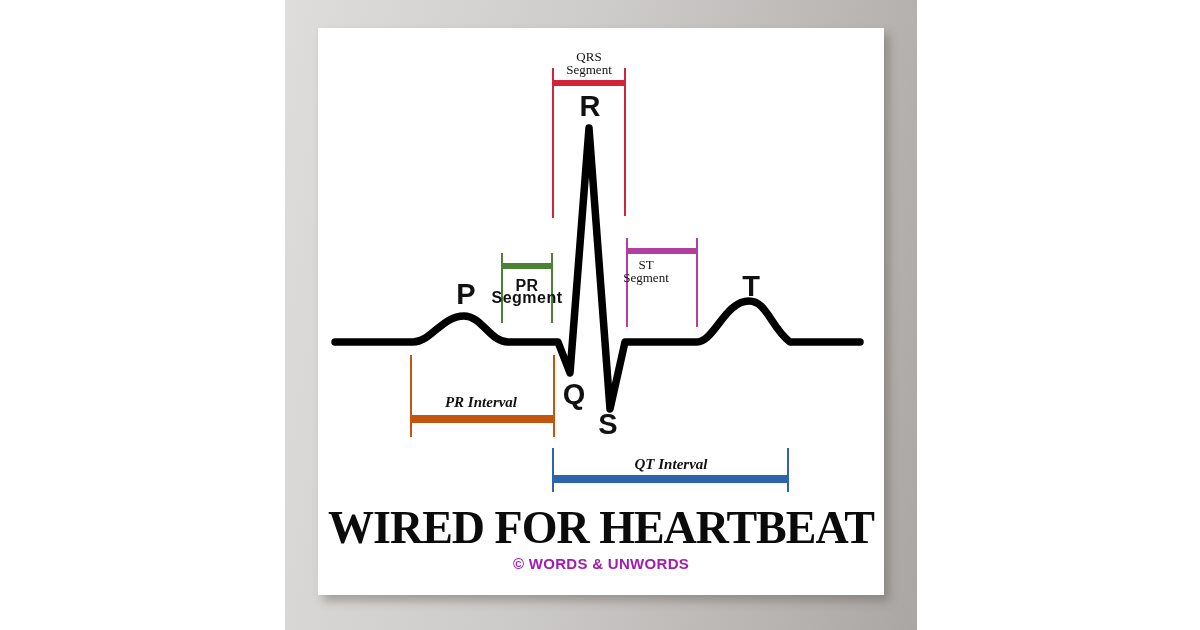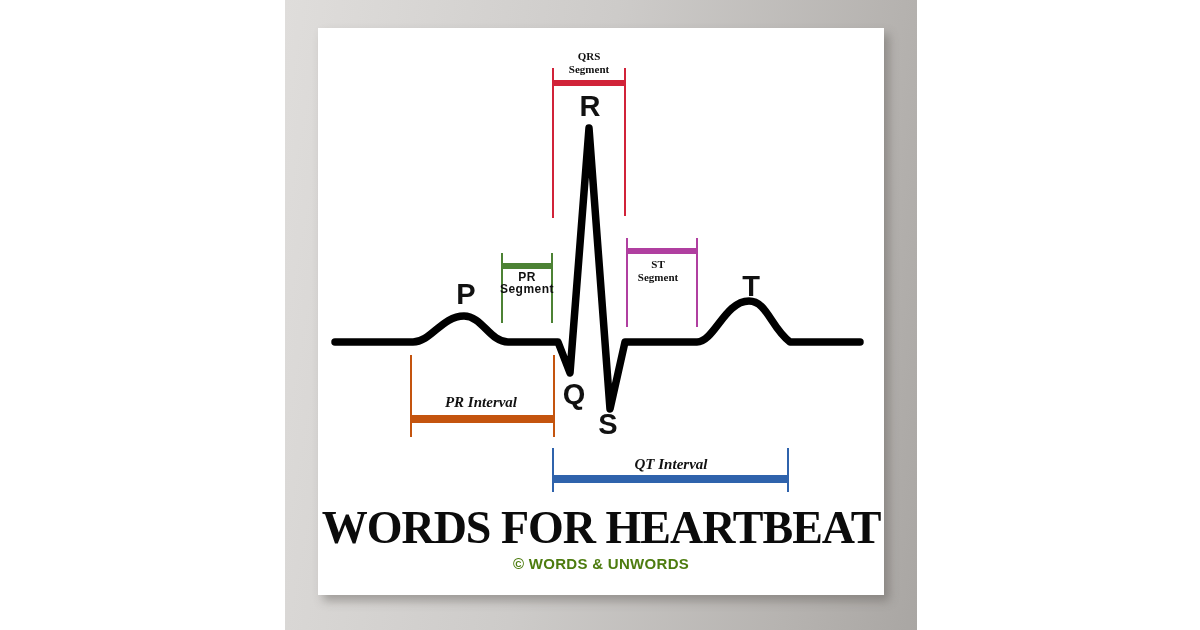--- a/index.html
+++ b/index.html
@@ -44,30 +44,31 @@
 
   .ann-label {
     position: absolute;
     transform: translateX(-50%);
     text-align: center;
     color: #111111;
     white-space: nowrap;
   }
   .serif-lbl {
     font-family: "Liberation Serif", serif;
-    font-weight: bold;
-    font-size: 11px;
+    font-weight: normal;
+    font-size: 13px;
     line-height: 13px;
   }
   .sans-lbl {
     font-family: "Liberation Sans", sans-serif;
     font-weight: bold;
-    font-size: 12px;
+    font-size: 16px;
     line-height: 11.5px;
     letter-spacing: 0.5px;
+    margin-top: 8px;
   }
   .interval-lbl {
     font-family: "Liberation Serif", serif;
     font-weight: bold;
     font-size: 15px;
     line-height: 15px;
     font-style: italic;
   }
   .poster-title {
     position: absolute;
@@ -83,21 +84,21 @@
   }
   .poster-copyright {
     position: absolute;
     left: 283px; top: 528px;
     transform: translateX(-50%);
     font-family: "Liberation Sans", sans-serif;
     font-weight: bold;
     font-size: 15px;
     line-height: 1;
     letter-spacing: 0.3px;
-    color: #4d7c0f;
+    color: #a21caf;
     white-space: nowrap;
   }
 </style>
 </head>
 <body>
 
 <div class="wall"></div>
 
 <div class="poster">
 
@@ -134,31 +135,31 @@
   <div class="tick tick-prs" style="left:183px; top:225px; height:70px;"></div>
   <div class="tick tick-prs" style="left:233px; top:225px; height:70px;"></div>
   <div class="ann-label sans-lbl" style="left:209px; top:244px;">
     <span style="display:block">PR</span>
     <span style="display:block">Segment</span>
   </div>
 
   <div class="bar bar-sts" style="left:309px; top:220px; width:70px; height:6px;"></div>
   <div class="tick tick-sts" style="left:308px; top:210px; height:89px;"></div>
   <div class="tick tick-sts" style="left:378px; top:210px; height:89px;"></div>
-  <div class="ann-label serif-lbl" style="left:340px; top:230px;">
+  <div class="ann-label serif-lbl" style="left:328px; top:230px;">
     <span style="display:block">ST</span>
     <span style="display:block">Segment</span>
   </div>
 
   <div class="ann-label interval-lbl" style="left:163px; top:367px;">PR Interval</div>
   <div class="bar bar-pri" style="left:93px; top:387px; width:143px; height:8px;"></div>
   <div class="tick tick-pri" style="left:92px; top:327px; height:82px;"></div>
   <div class="tick tick-pri" style="left:235px; top:327px; height:82px;"></div>
 
   <div class="ann-label interval-lbl" style="left:353px; top:429px;">QT Interval</div>
   <div class="bar bar-qti" style="left:235px; top:447px; width:235px; height:8px;"></div>
   <div class="tick tick-qti" style="left:234px; top:420px; height:44px;"></div>
   <div class="tick tick-qti" style="left:469px; top:420px; height:44px;"></div>
 
-  <div class="poster-title">WORDS FOR HEARTBEAT</div>
+  <div class="poster-title">WIRED FOR HEARTBEAT</div>
   <div class="poster-copyright">© WORDS &amp; UNWORDS</div>
 
 </div>
 
 </body></html>

